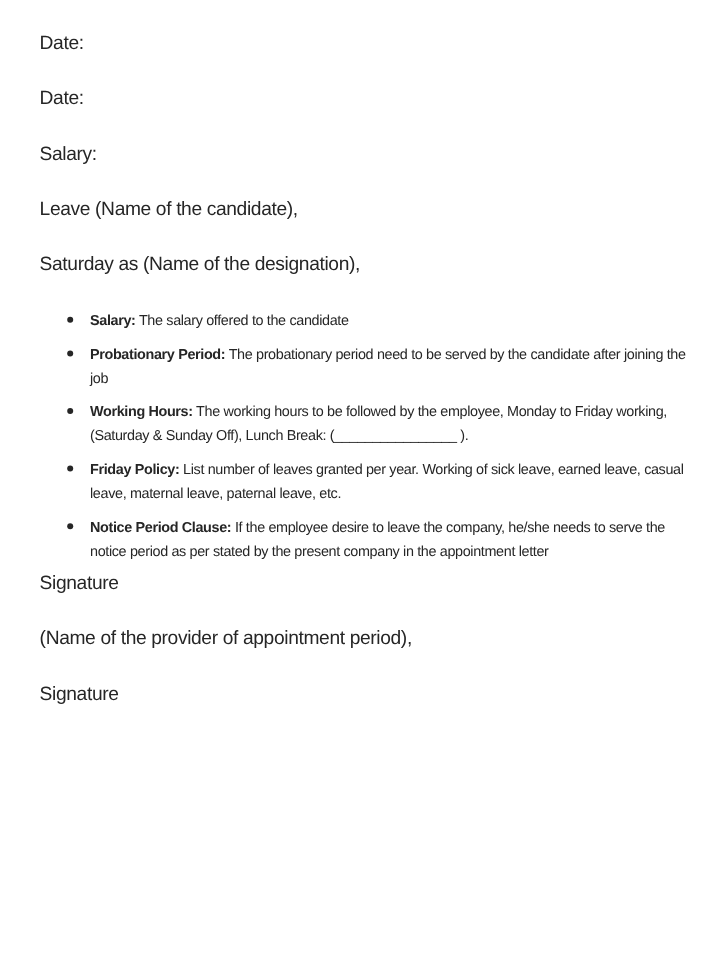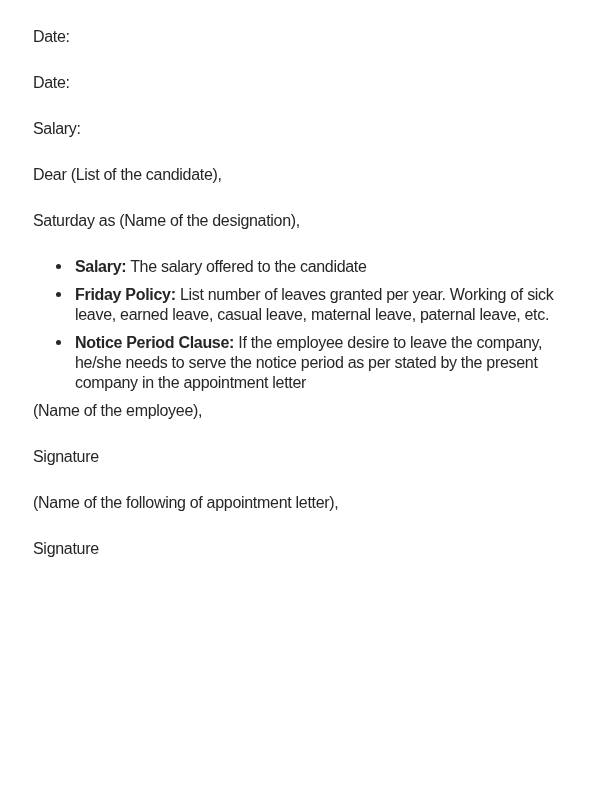--- a/index.html
+++ b/index.html
@@ -27,21 +27,21 @@
     line-height: 20px;
     letter-spacing: -0.3px;
   }
   ul.terms {
     list-style: none;
     margin: 1px 0 8px 0;
     padding: 0 0 0 42px;
   }
   ul.terms li {
     position: relative;
-    font-size: 16px;
+    font-size: 12px;
     line-height: 20px;
     letter-spacing: -0.3px;
     margin: 0 0 8px 0;
   }
   ul.terms li .bullet-dot {
     position: absolute;
     left: -19px;
     top: 7px;
     width: 5px;
     height: 5px;
@@ -54,40 +54,49 @@
 </style>
 </head>
 <body>
 
 <div class="page">
 
   <p class="line">Date:</p>
   <p class="line">Date:</p>
   <p class="line">Salary:</p>
 
-  <p class="line">Dear (List of the candidate),</p>
+  <p class="line">Leave (Name of the candidate),</p>
   <p class="line">Saturday as (Name of the designation),</p>
 
 
   <ul class="terms">
     <li>
       <span class="bullet-dot"></span>
       <span class="b">Salary:</span>
       <span>The salary offered to the candidate</span>
+    </li>
+    <li>
+      <span class="bullet-dot"></span>
+      <span class="b">Probationary Period:</span>
+      <span>The probationary period need to be served by the candidate after joining the job</span>
+    </li>
+    <li>
+      <span class="bullet-dot"></span>
+      <span class="b">Working Hours:</span>
+      <span>The working hours to be followed by the employee, Monday to Friday working, (Saturday &amp; Sunday Off), Lunch Break: (________________ ).</span>
     </li>
     <li>
       <span class="bullet-dot"></span>
       <span class="b">Friday Policy:</span>
       <span>List number of leaves granted per year. Working of sick leave, earned leave, casual leave, maternal leave, paternal leave, etc.</span>
     </li>
     <li>
       <span class="bullet-dot"></span>
       <span class="b">Notice Period Clause:</span>
       <span>If the employee desire to leave the company, he/she needs to serve the notice period as per stated by the present company in the appointment letter</span>
     </li>
   </ul>
 
-  <p class="line">(Name of the employee),</p>
   <p class="line">Signature</p>
-  <p class="line">(Name of the following of appointment letter),</p>
+  <p class="line">(Name of the provider of appointment period),</p>
   <p class="line">Signature</p>
 
 </div>
 
 </body></html>

